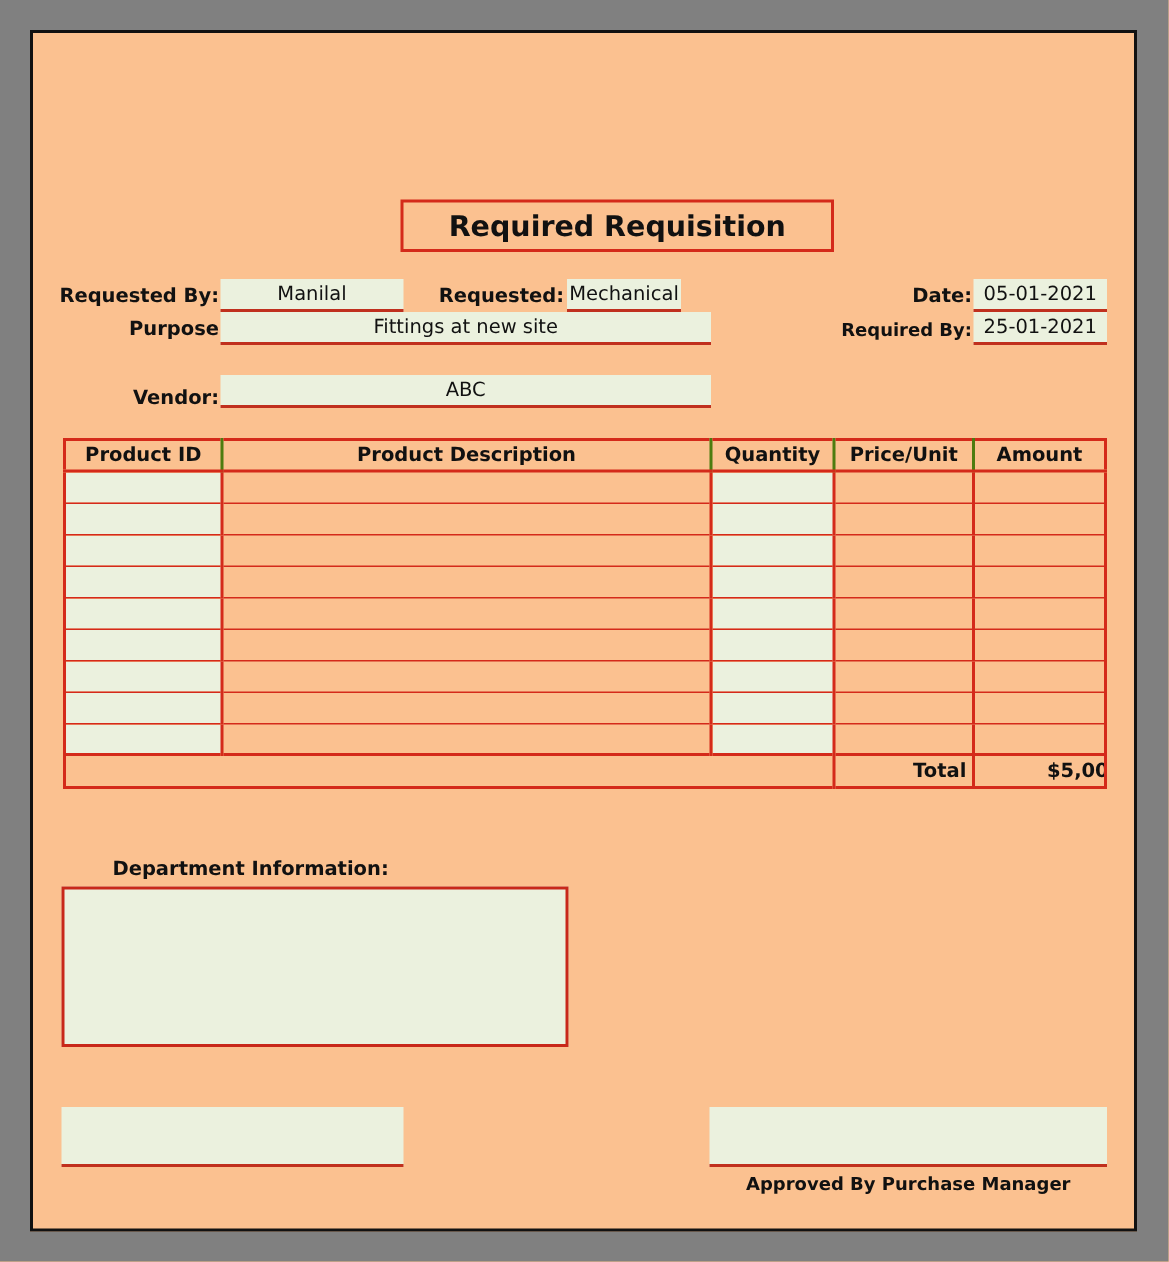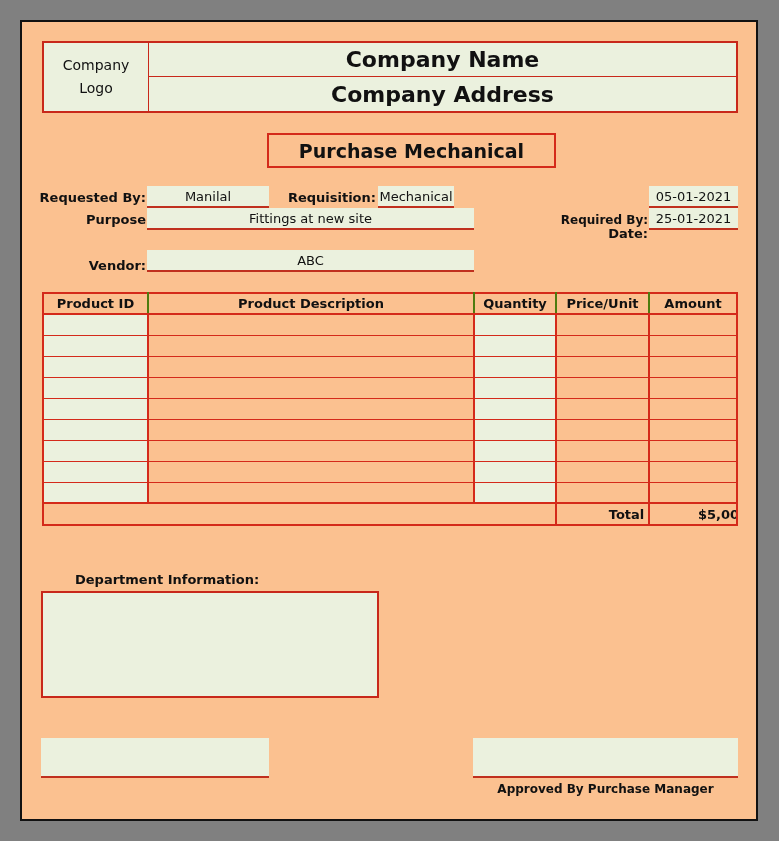--- a/index.html
+++ b/index.html
@@ -93,40 +93,30 @@
     }
     .sig-label {
       font-weight: bold; font-size: 12px; text-align: center;
     }
   </style>
 </head>
 <body>
 
 <div class="sheet">
 
-  <div class="abs header">
-    <div class="logo-cell">
-      <div>
-        <div>Company</div>
-        <div>Logo</div>
-      </div>
-    </div>
-    <div class="name-cell">Company Name</div>
-    <div class="addr-cell">Company Address</div>
-  </div>
-
-  <div class="abs title-box">Purchase Mechanical</div>
+
+  <div class="abs title-box">Required Requisition</div>
 
   <div class="abs lbl" style="left:8px; top:166px; width:116px;">Requested By:</div>
   <div class="abs fld" style="left:125px; top:164px; width:122px;">Manilal</div>
 
-  <div class="abs lbl" style="left:250px; top:166px; width:104px;">Requisition:</div>
+  <div class="abs lbl" style="left:250px; top:166px; width:104px;">Requested:</div>
   <div class="abs fld" style="left:356px; top:164px; width:76px;">Mechanical</div>
 
-  <div class="abs lbl" style="left:540px; top:166px; width:86px;margin-top:36px;">Date:</div>
+  <div class="abs lbl" style="left:540px; top:166px; width:86px;">Date:</div>
   <div class="abs fld" style="left:627px; top:164px; width:89px;">05-01-2021</div>
 
   <div class="abs lbl" style="left:8px; top:188px; width:116px;">Purpose</div>
   <div class="abs fld" style="left:125px; top:186px; width:327px;">Fittings at new site</div>
 
   <div class="abs lbl" style="left:500px; top:188px; width:126px; font-size:12px;">Required By:</div>
   <div class="abs fld" style="left:627px; top:186px; width:89px;">25-01-2021</div>
 
   <div class="abs lbl" style="left:8px; top:234px; width:116px;">Vendor:</div>
   <div class="abs fld" style="left:125px; top:228px; width:327px;">ABC</div>

